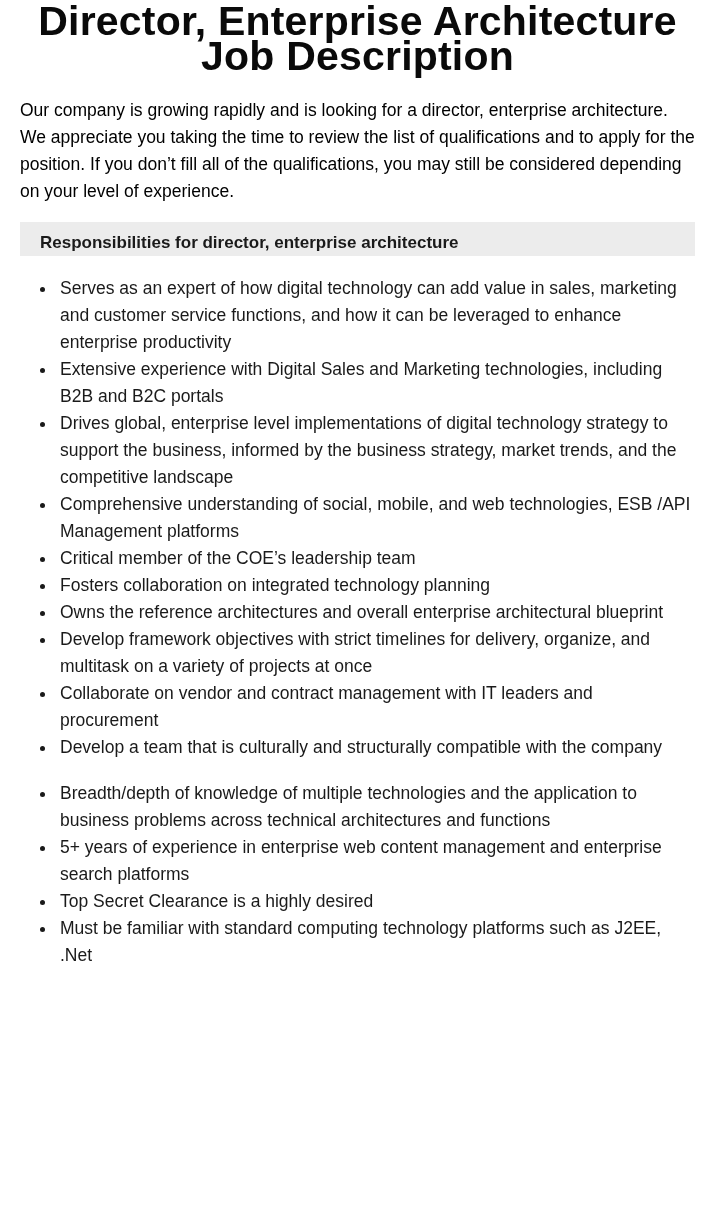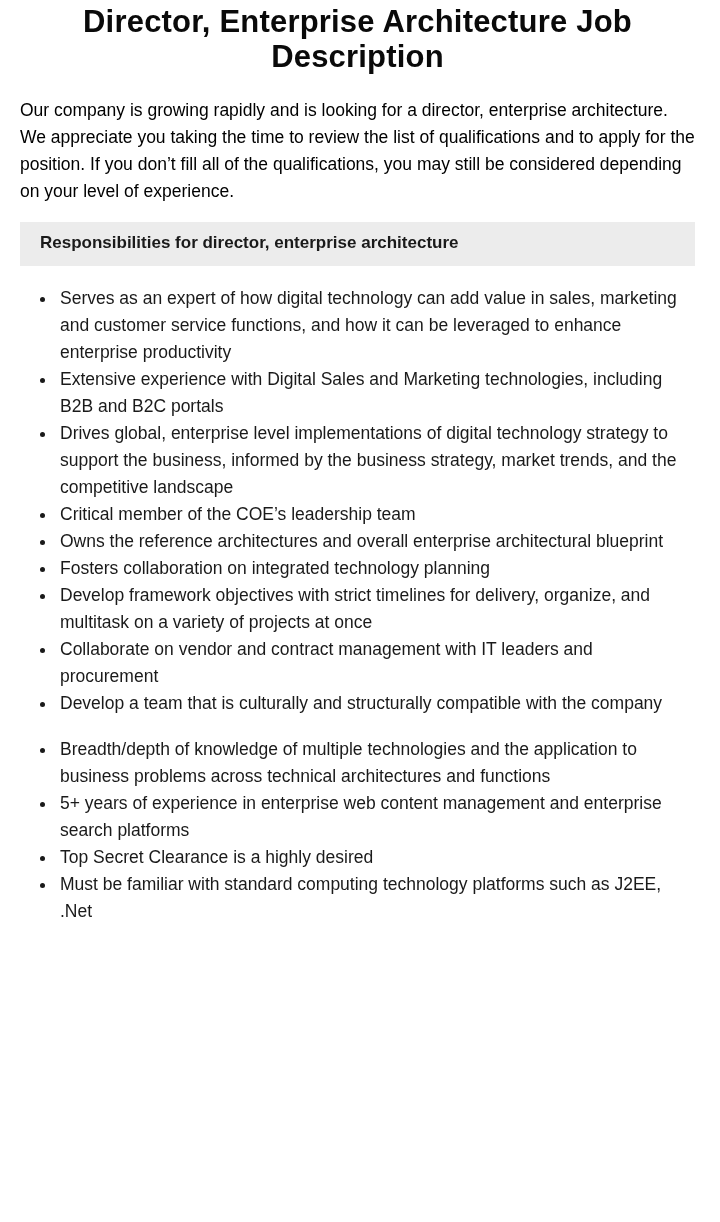--- a/index.html
+++ b/index.html
@@ -5,37 +5,37 @@
   html, body { margin: 0; padding: 0; background: #ffffff; }
   body {
     width: 720px;
     font-family: "Liberation Sans", "DejaVu Sans", sans-serif;
     color: #111111;
   }
   .page { padding: 0 25px 0 20px; }
   h1 {
     margin: 0;
     padding-top: 4px;
-    font-size: 31px;
+    font-size: 41px;
     line-height: 35px;
     font-weight: bold;
     text-align: center;
     color: #0a0a0a;
     letter-spacing: 0.2px;
   }
   .intro {
     margin: 23px 0 3px 0;
     font-size: 17.5px;
     line-height: 27px;
     color: #000000;
   }
   .section-header {
     margin-top: 17px;
     background: #ececec;
-    height: 44px;
+    height: 34px;
     line-height: 42px;
     padding-left: 20px;
     font-size: 17px;
     font-weight: bold;
     color: #1a1a1a;
   }
   ul {
     margin: 19px 0 0 0;
     padding-left: 40px;
     list-style: none;
@@ -63,23 +63,24 @@
 
 <div class="page">
   <h1>Director, Enterprise Architecture Job Description</h1>
   <p class="intro">Our company is growing rapidly and is looking for a director, enterprise architecture. We appreciate you taking the time to review the list of qualifications and to apply for the position. If you don’t fill all of the qualifications, you may still be considered depending on your level of experience.</p>
 
   <div class="section-header">Responsibilities for director, enterprise architecture</div>
   <ul>
     <li>Serves as an expert of how digital technology can add value in sales, marketing and customer service functions, and how it can be leveraged to enhance enterprise productivity</li>
     <li>Extensive experience with Digital Sales and Marketing technologies, including B2B and B2C portals</li>
     <li>Drives global, enterprise level implementations of digital technology strategy to support the business, informed by the business strategy, market trends, and the competitive landscape</li>
+    <li>Comprehensive understanding of social, mobile, and web technologies, ESB /API Management platforms</li>
     <li>Critical member of the COE’s leadership team</li>
+    <li>Fosters collaboration on integrated technology planning</li>
     <li>Owns the reference architectures and overall enterprise architectural blueprint</li>
-    <li>Fosters collaboration on integrated technology planning</li>
     <li>Develop framework objectives with strict timelines for delivery, organize, and multitask on a variety of projects at once</li>
     <li>Collaborate on vendor and contract management with IT leaders and procurement</li>
     <li>Develop a team that is culturally and structurally compatible with the company</li>
   </ul>
 
   <ul>
     <li>Breadth/depth of knowledge of multiple technologies and the application to business problems across technical architectures and functions</li>
     <li>5+ years of experience in enterprise web content management and enterprise search platforms</li>
     <li>Top Secret Clearance is a highly desired</li>
     <li>Must be familiar with standard computing technology platforms such as J2EE, .Net</li>

